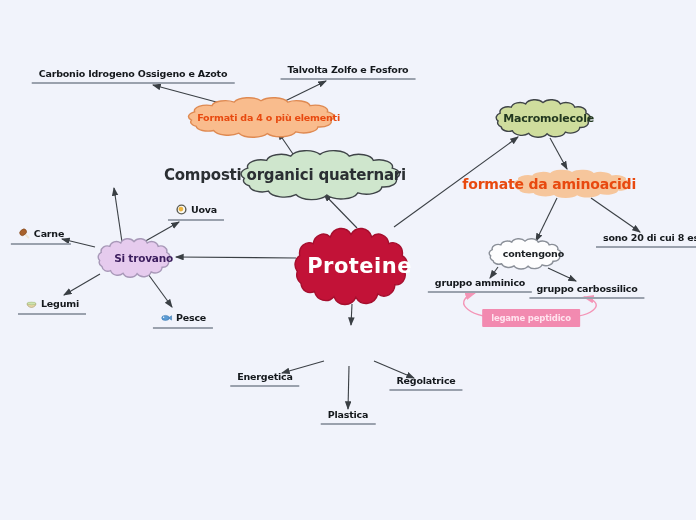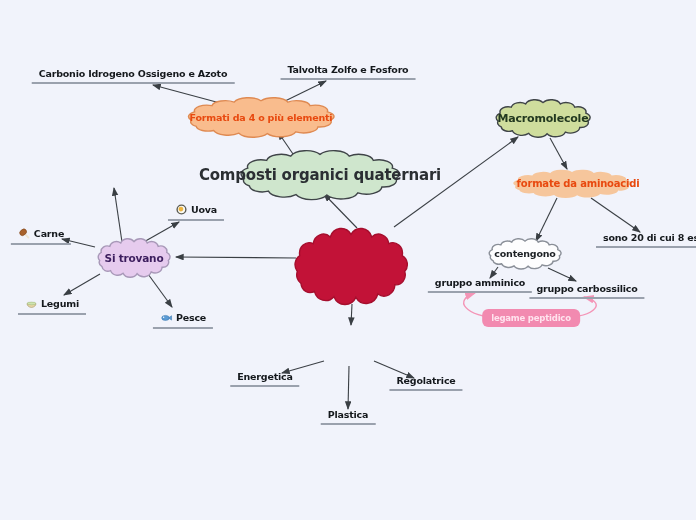--- a/index.html
+++ b/index.html
@@ -5,55 +5,55 @@
   html,body{margin:0;padding:0;background:#e9ebf5;}
   .canvas{
     position:relative;width:696px;height:520px;overflow:hidden;
     background:var(--background,#f1f3fb);
     font-family:"DejaVu Sans","Liberation Sans",sans-serif;
   }
   svg.edges{position:absolute;left:0;top:0;z-index:1;}
   .edge{stroke:var(--edge,#3a3f44);stroke-width:1.1;fill:none;}
   .pink-edge{stroke:#f494b6;stroke-width:1.4;fill:none;}
 
-  .cloud{position:absolute;z-index:2;display:flex;align-items:center;justify-content:center;}
+  .cloud{position:absolute;z-index:2;display:flex;align-items:center;justify-content:flex-end;}
   .cloud svg{position:absolute;left:0;top:0;width:100%;height:100%;overflow:visible;}
   .cloud .clabel{position:relative;z-index:2;font-weight:bold;white-space:nowrap;letter-spacing:-0.2px;}
 
   .c-proteine use{fill:#c21237;stroke:#a50e2d;}
   .c-proteine .clabel{color:#ffffff;font-size:21px;letter-spacing:0.5px;}
   .c-composti use{fill:#cfe6cd;stroke:#3f4448;}
   .c-composti .clabel{color:#2b2f33;font-size:15px;}
   .c-formati use{fill:#f9bc8d;stroke:#df8a52;}
   .c-formati .clabel{color:#e8490f;font-size:9.5px;}
   .c-macro use{fill:#cfdd9d;stroke:#3f4448;}
   .c-macro .clabel{color:#22381f;font-size:11px;}
   .c-formate use{fill:#f6c69c;stroke:none;}
-  .c-formate .clabel{color:#e8490f;font-size:10px;padding-left:12px;}
+  .c-formate .clabel{color:#e8490f;font-size:14px;padding-left:12px;}
   .c-contengono use{fill:#fdfdfe;stroke:#8a8f98;}
   .c-contengono .clabel{color:#1c2024;font-size:9.5px;}
   .c-sitrovano use{fill:#e6cbee;stroke:#a898b8;}
   .c-sitrovano .clabel{color:#3c1d5e;font-size:10.5px;}
   .c-funzione use{fill:#2c7a62;stroke:#1f2428;}
   .c-funzione .clabel{color:#0b1410;font-size:10.5px;}
 
   .leaf{
     position:absolute;z-index:2;display:inline-flex;align-items:center;gap:3px;
     font-size:9.5px;font-weight:bold;color:#14181c;letter-spacing:-0.2px;
     white-space:nowrap;padding:1px 7px 3px 7px;border-bottom:2px solid #9aa1ad;
     width:max-content;
   }
   .leaf.centered{transform:translateX(-50%);justify-content:flex-end;}
   .leaf .icn{display:inline-block;width:13px;height:13px;flex:none;}
   .leaf .icn svg{width:13px;height:13px;display:block;}
 
   .pill{
     position:absolute;z-index:3;transform:translateX(-50%);
     background:#f28ab0;color:#ffe3ee;font-size:8.5px;font-weight:bold;
-    letter-spacing:-0.2px;padding:4px 9px;border-radius:6px;white-space:nowrap;
+    letter-spacing:-0.2px;padding:4px 9px;border-radius:1px;white-space:nowrap;
   }
 </style>
 </head>
 <body>
 
 <div class="canvas" style="--background: #f1f3fb; --edge: #3a3f44; --proteine_fill: #c21237; --composti_fill: #cfe6cd; --formati_fill: #f9bc8d; --formati_text: #e8490f; --macromolecole_fill: #cfdd9d; --formate_fill: #f6c69c; --contengono_fill: #fdfdfe; --sitrovano_fill: #e6cbee; --sitrovano_text: #3c1d5e; --funzione_fill: #2c7a62; --legame_fill: #f28ab0;">
 
   <svg width="0" height="0" style="position:absolute" aria-hidden="true">
     <defs>
       <path id="cloudPath" vector-effect="non-scaling-stroke" stroke-width="1.4" d="M12,64 A16,16 0 0 1 16,40 A16,16 0 0 1 38,22 A17,17 0 0 1 66,12 A19,19 0 0 1 100,8 A19,19 0 0 1 134,12 A17,17 0 0 1 162,22 A16,16 0 0 1 184,40 A15,15 0 0 1 188,64 A15,15 0 0 1 172,84 A18,18 0 0 1 144,98 A20,20 0 0 1 108,103 A20,20 0 0 1 72,102 A19,19 0 0 1 40,94 A15,15 0 0 1 18,82 A15,15 0 0 1 12,64 Z"></path>
@@ -104,20 +104,21 @@
     <svg viewBox="0 0 200 110" preserveAspectRatio="none">
         <use href="#cloudPath"></use>
       </svg>
     <span class="clabel">Composti organici quaternari</span>
   </div>
 
   <div class="cloud c-proteine" style="left:290px;top:229px;width:122px;height:73px">
     <svg viewBox="0 0 200 110" preserveAspectRatio="none">
         <use href="#cloudPath"></use>
       </svg>
+    <span class="clabel">Proteine</span>
   </div>
 
   <div class="cloud c-macro" style="left:492px;top:100px;width:102px;height:36px">
     <svg viewBox="0 0 200 110" preserveAspectRatio="none">
         <use href="#cloudPath"></use>
       </svg>
     <span class="clabel">Macromolecole</span>
   </div>
 
   <div class="cloud c-formate" style="left:508px;top:170px;width:128px;height:27px">

